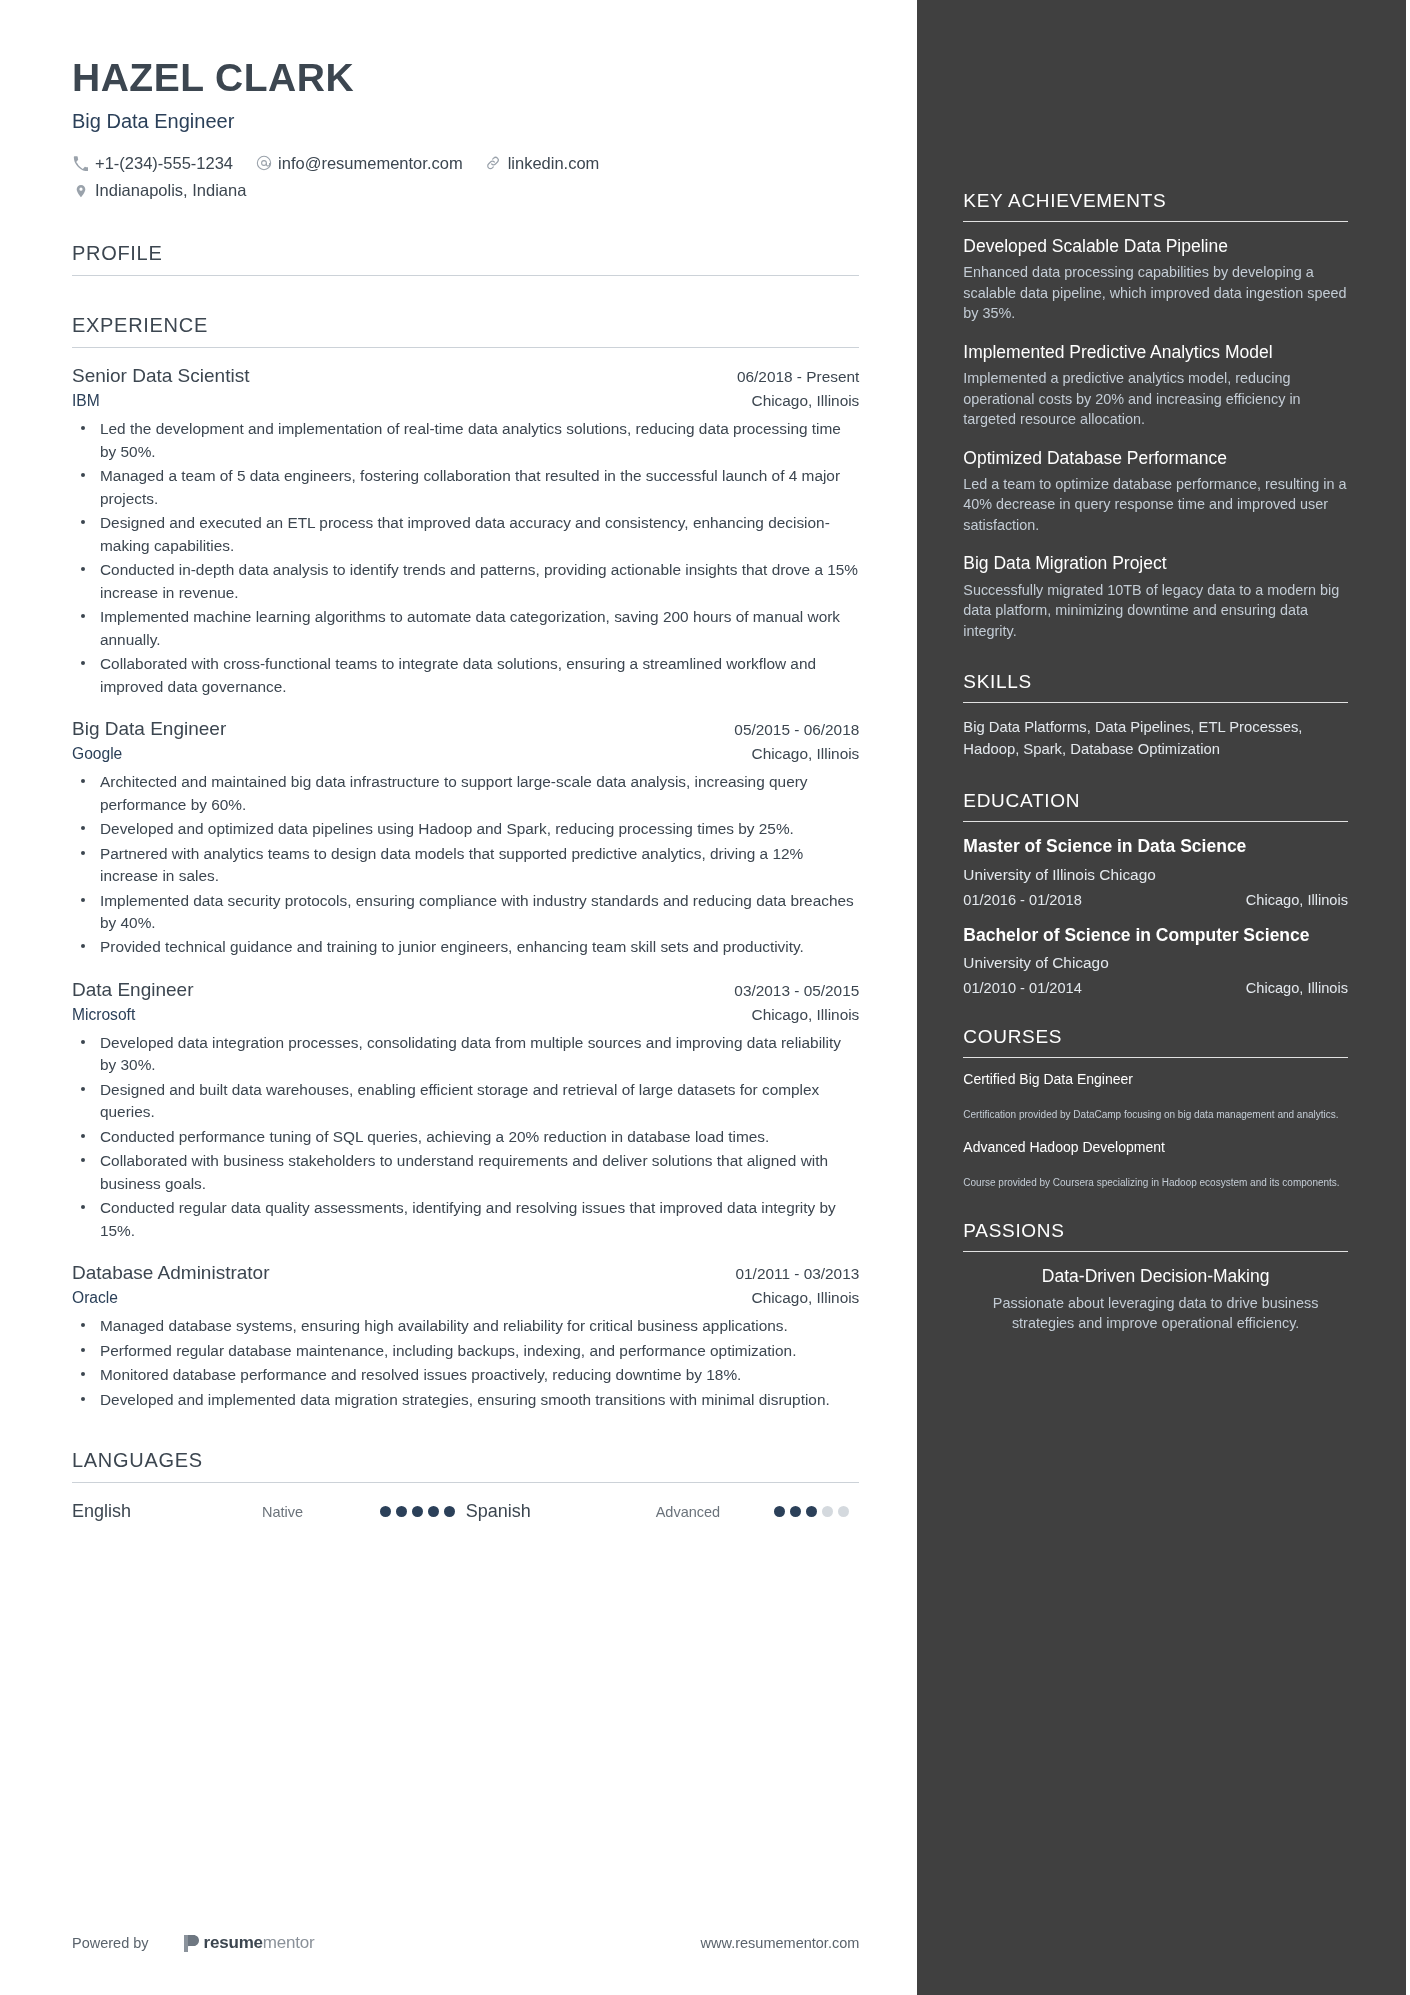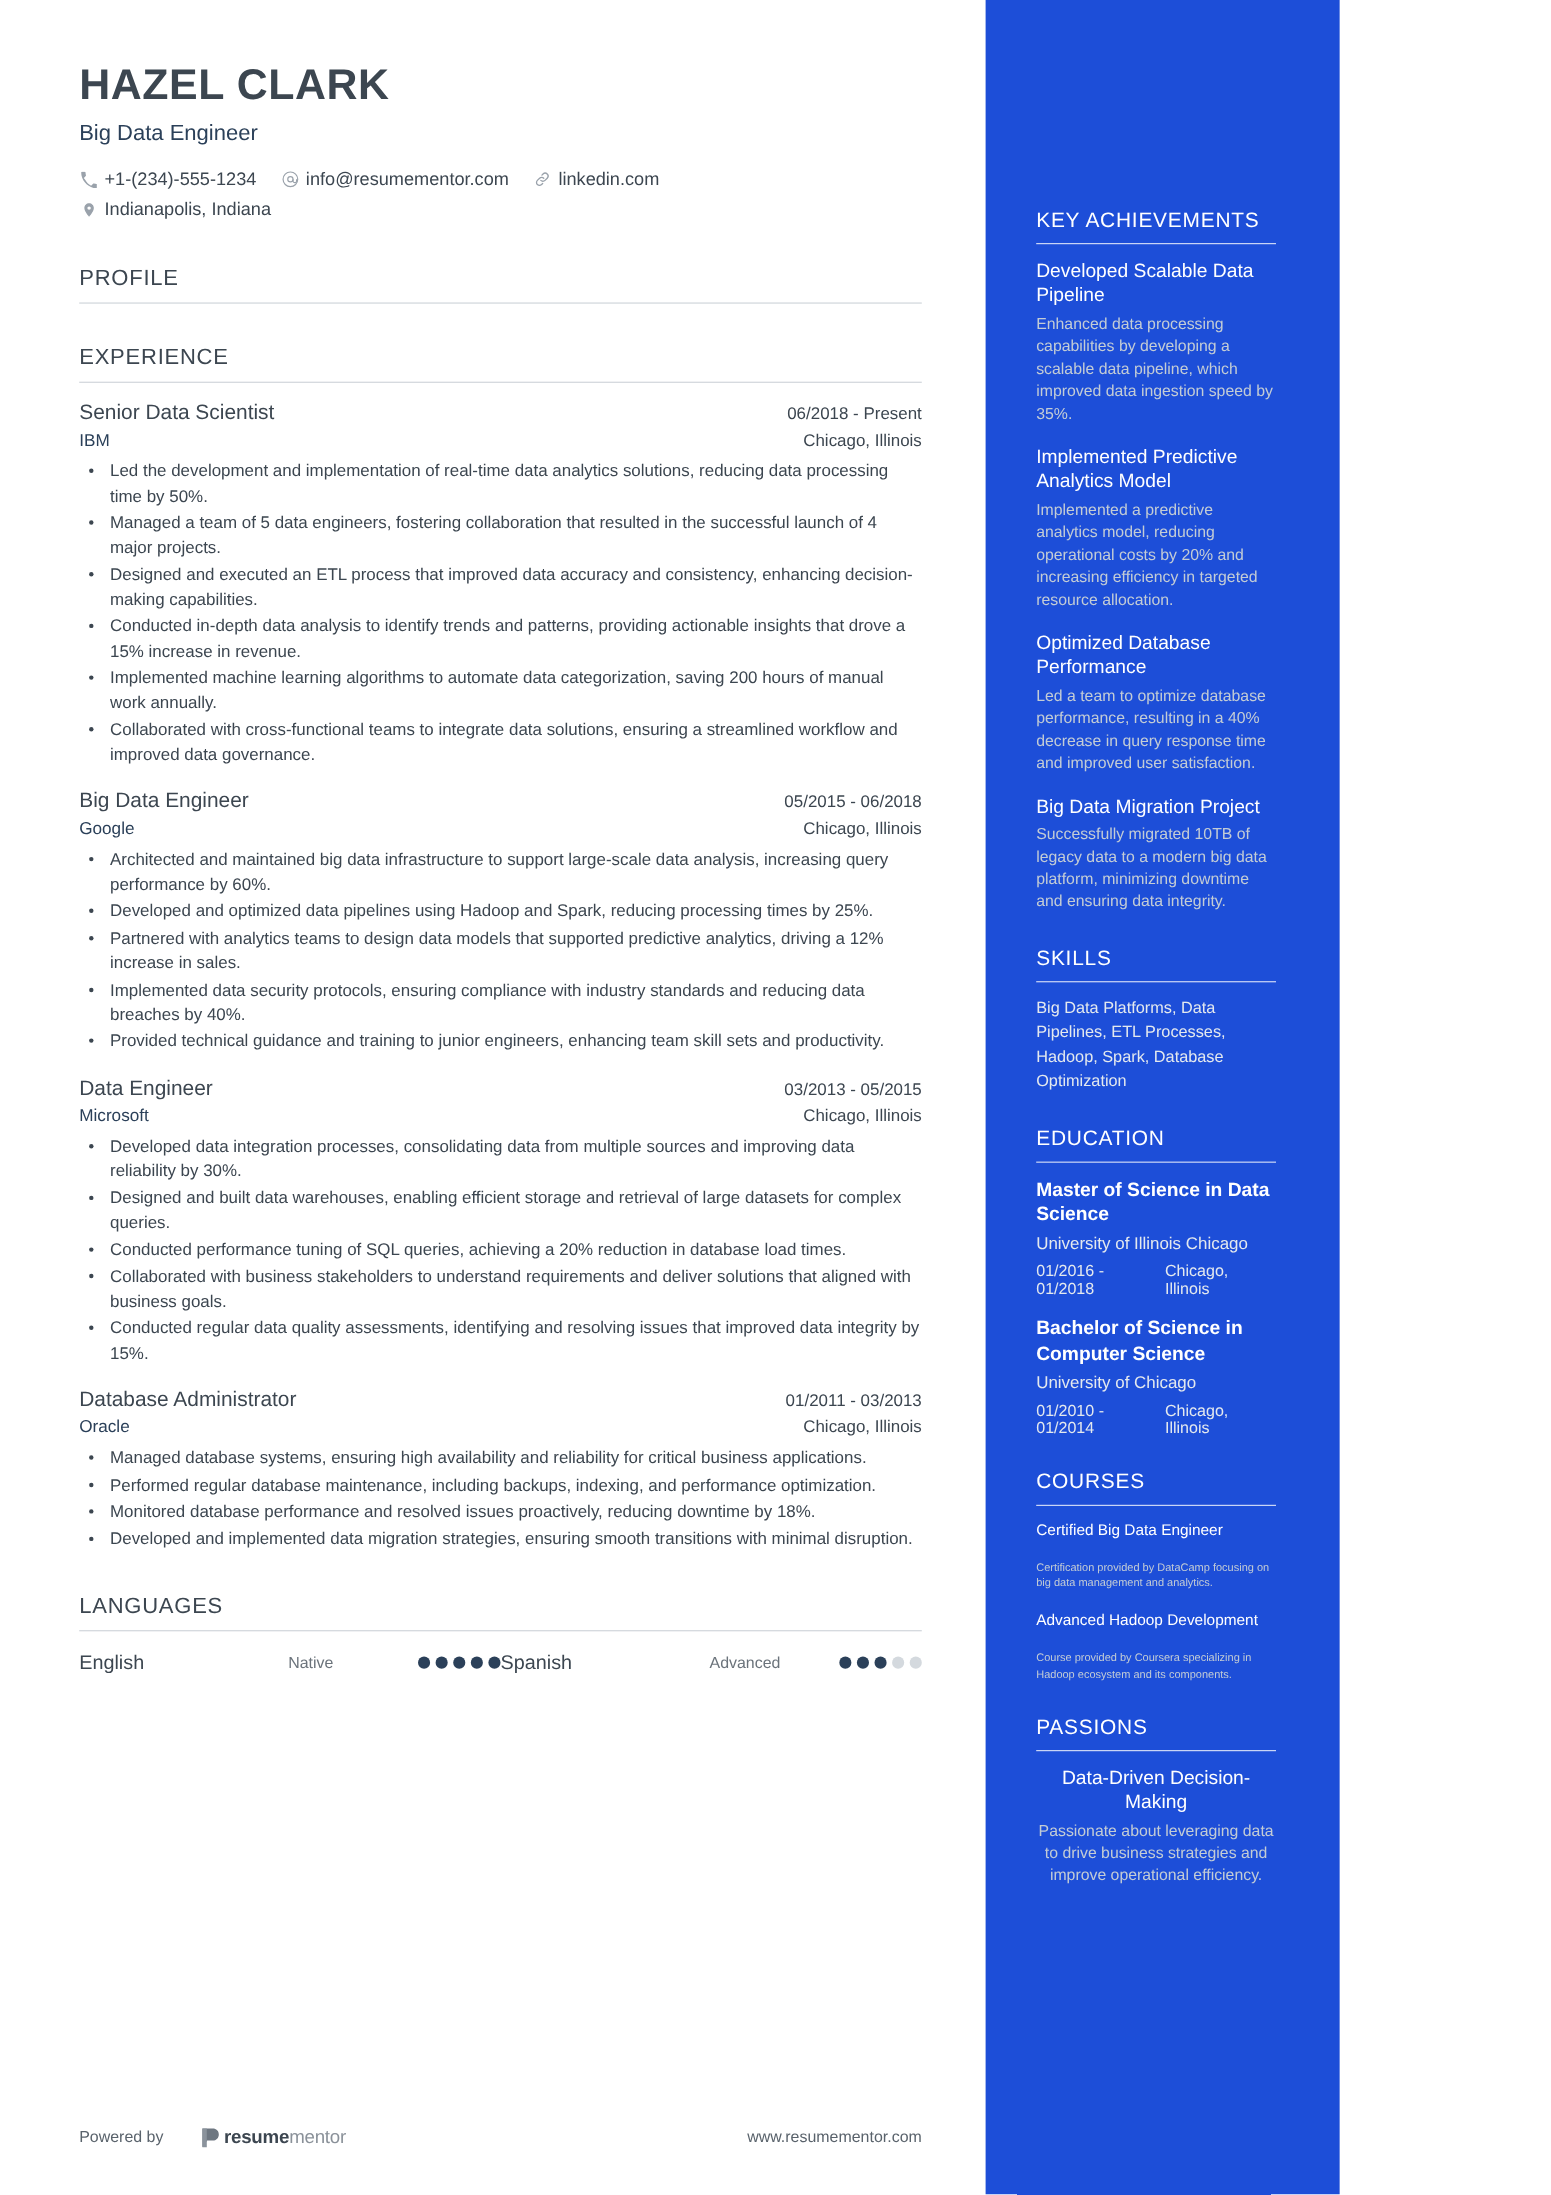--- a/index.html
+++ b/index.html
@@ -3,21 +3,21 @@
 <meta charset="utf-8">
 <style>
   * { margin:0; padding:0; box-sizing:border-box; }
   html, body { width:1410px; height:1995px; }
   body {
     font-family:"Liberation Sans", sans-serif;
     background:#ffffff;
     color:#3c4650;
     -webkit-font-smoothing:antialiased;
   }
-  .page { position:relative; width:1218px; height:1995px; display:flex; overflow:hidden; }
+  .page { position:relative; width:1406px; height:1995px; display:flex; overflow:hidden; }
 
   
   .main {
     width:920px;
     padding:56px 58px 0 72px;
     position:relative;
   }
   .name {
     font-size:39px;
     font-weight:bold;
@@ -106,21 +106,21 @@
   .logo { display:flex; align-items:center; }
   .logo-mark { width:16px; height:19px; margin-right:5px; flex:none; }
   .logo-txt { font-size:17px; letter-spacing:-0.2px; }
   .logo-txt b { color:#3c4650; font-weight:bold; }
   .logo-txt span { color:#8a9199; }
   .site { font-size:14.5px; color:#5a636c; }
 
   
   .sidebar {
     width:490px;
-    background:#1d4ed8;
+    background:#404040;
     color:#ffffff;
     padding:190px 58px 0 46px;
   }
   .s-section { margin-bottom:30px; }
   .s-title {
     font-size:19px;
     letter-spacing:0.7px;
     color:#ffffff;
     padding-bottom:9px;
     font-weight:normal;

